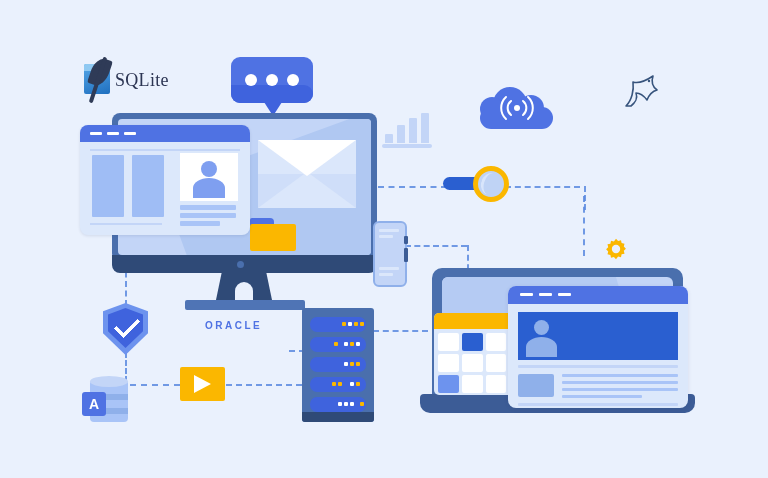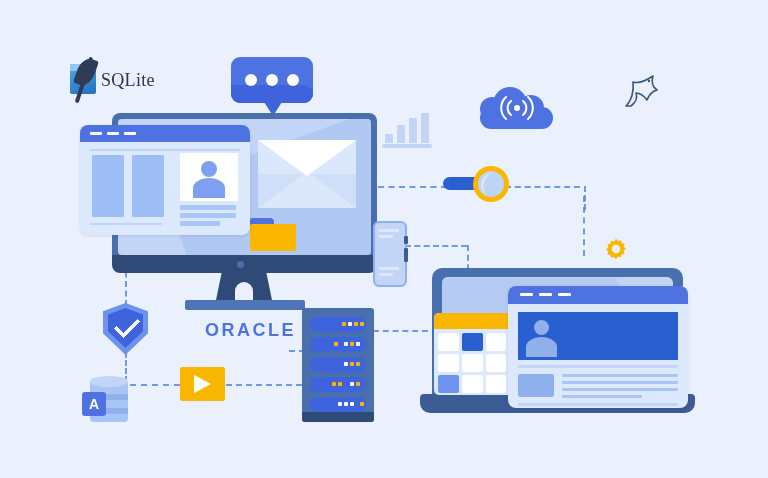--- a/index.html
+++ b/index.html
@@ -11,21 +11,21 @@
   }
   #scene{position:relative;width:768px;height:478px;background:#eaf1fd;}
   .abs{position:absolute;}
 
   
   .dot-h{position:absolute;height:0;border-top:2px dashed #5b8ae0;opacity:.85;}
   .dot-v{position:absolute;width:0;border-left:2px dashed #5b8ae0;opacity:.85;}
   .dot-corner{position:absolute;border:2px dashed #5b8ae0;opacity:.85;background:transparent;}
 
   
-  #sqlite{left:68px;top:56px;width:110px;height:46px;}
+  #sqlite{left:82px;top:56px;width:110px;height:46px;}
   #sqlite .book{position:absolute;left:2px;top:8px;width:26px;height:30px;
     background:linear-gradient(160deg,#57a8e8,#1f6fbf);border-radius:2px 2px 2px 2px;}
   #sqlite .book:after{content:"";position:absolute;left:0;top:0;width:26px;height:7px;
     background:#8fc9f2;border-radius:2px 2px 0 0;}
   #sqlite .quill{position:absolute;left:14px;top:0px;width:4px;height:48px;
     background:#2f3b57;transform:rotate(18deg);border-radius:2px;}
   #sqlite .feather{position:absolute;left:9px;top:2px;width:18px;height:28px;
     background:#2f3b57;border-radius:60% 10% 60% 10%;transform:rotate(18deg);}
   #sqlite .txt{position:absolute;left:33px;top:14px;font-family:"Liberation Serif",serif;
     font-size:18px;color:#2c3553;letter-spacing:.3px;}
@@ -126,21 +126,21 @@
 
   
   #db{left:82px;top:380px;width:46px;height:44px;}
   #db .cyl{position:absolute;left:8px;top:0;width:38px;height:42px;background:#a9c4f7;border-radius:4px;}
   #db .top{position:absolute;left:8px;top:-4px;width:38px;height:11px;background:#c3d5f7;border-radius:50%;}
   #db .stripe{position:absolute;left:8px;width:38px;height:6px;background:#8fb0ea;}
   #db .badge{position:absolute;left:0px;top:12px;width:24px;height:24px;background:#4f72e3;border-radius:3px;
     color:#fff;font-size:14px;font-weight:bold;text-align:center;line-height:24px;font-family:"Liberation Sans",sans-serif;}
 
   
-  #oracle{left:205px;top:320px;font-size:18px;letter-spacing:2.5px;color:#4f72e3;font-weight:bold;}
+  #oracle{left:205px;top:320px;font-size:10px;letter-spacing:2.5px;color:#4f72e3;font-weight:bold;}
 
   
   #play{left:180px;top:367px;width:45px;height:34px;background:#fbb700;border-radius:2px;}
   #play .tri{position:absolute;left:14px;top:8px;width:0;height:0;
     border-top:9px solid transparent;border-bottom:9px solid transparent;border-left:17px solid #fff;}
 
   
   #rack{left:302px;top:308px;width:72px;height:114px;background:#4a6fad;border-radius:3px;}
   #rack .slot{position:absolute;left:8px;width:56px;height:15px;background:#3f63dd;border-radius:7px;}
   #rack .led{position:absolute;width:4px;height:4px;border-radius:1px;}

